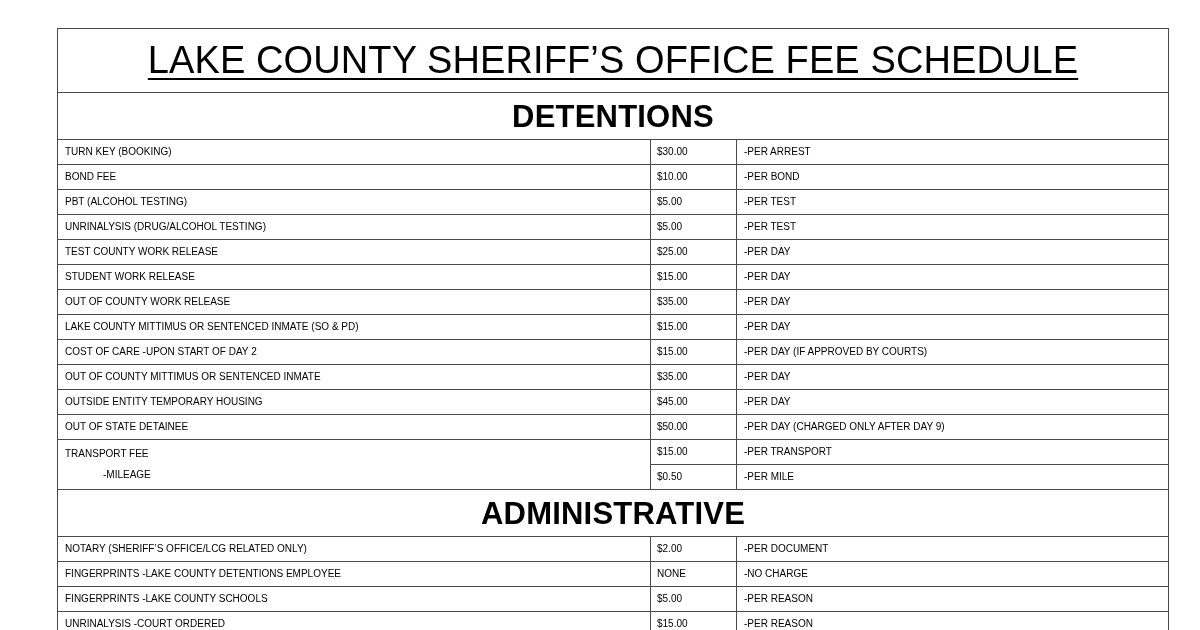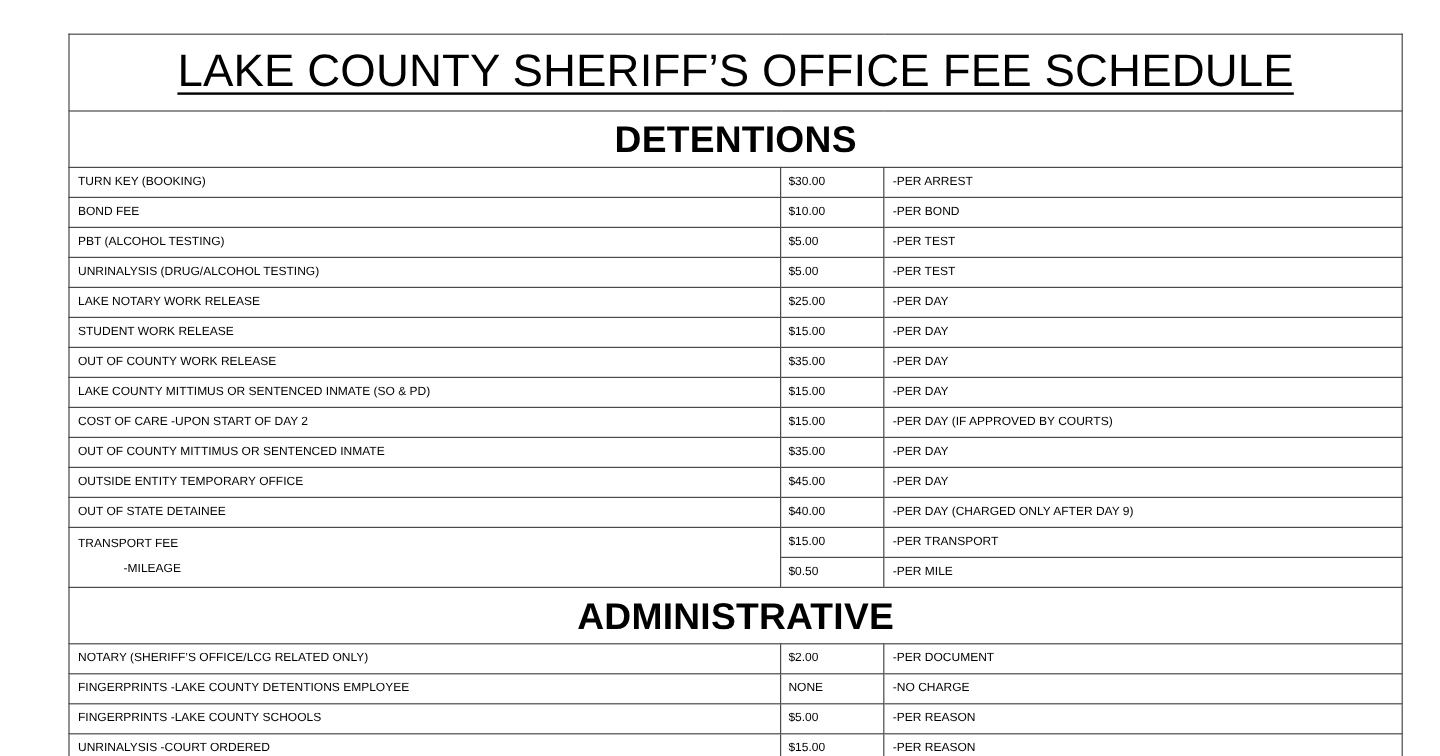--- a/index.html
+++ b/index.html
@@ -165,21 +165,21 @@
           </td>
           <td>
             <span class="cell-price">$5.00</span>
           </td>
           <td>
             <span class="cell-unit">-PER TEST</span>
           </td>
         </tr>
         <tr class="data-row">
           <td>
-            <span class="cell-item">LAKE NOTARY WORK RELEASE</span>
+            <span class="cell-item">TEST COUNTY WORK RELEASE</span>
           </td>
           <td>
             <span class="cell-price">$25.00</span>
           </td>
           <td>
             <span class="cell-unit">-PER DAY</span>
           </td>
         </tr>
         <tr class="data-row">
           <td>
@@ -231,35 +231,35 @@
           </td>
           <td>
             <span class="cell-price">$35.00</span>
           </td>
           <td>
             <span class="cell-unit">-PER DAY</span>
           </td>
         </tr>
         <tr class="data-row">
           <td>
-            <span class="cell-item">OUTSIDE ENTITY TEMPORARY OFFICE</span>
+            <span class="cell-item">OUTSIDE ENTITY TEMPORARY HOUSING</span>
           </td>
           <td>
             <span class="cell-price">$45.00</span>
           </td>
           <td>
             <span class="cell-unit">-PER DAY</span>
           </td>
         </tr>
         <tr class="data-row">
           <td>
             <span class="cell-item">OUT OF STATE DETAINEE</span>
           </td>
           <td>
-            <span class="cell-price">$40.00</span>
+            <span class="cell-price">$50.00</span>
           </td>
           <td>
             <span class="cell-unit">-PER DAY (CHARGED ONLY AFTER DAY 9)</span>
           </td>
         </tr>
         <tr class="data-row">
           <td rowspan="2" class="merged-item">
             <span class="cell-item">TRANSPORT FEE</span>
             <span class="cell-item indented">-MILEAGE</span>
           </td>

